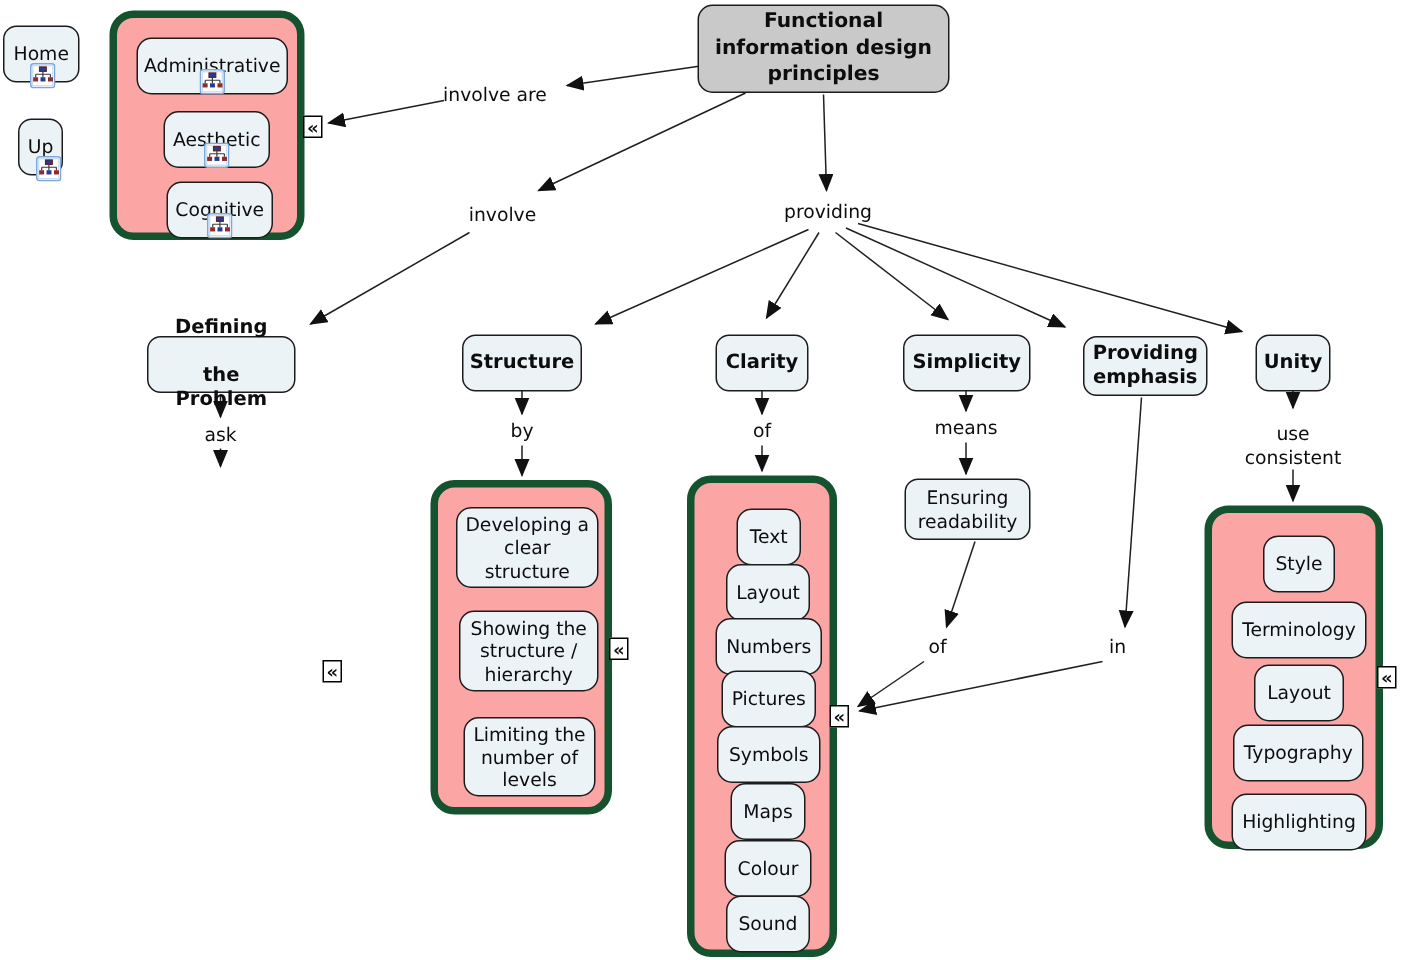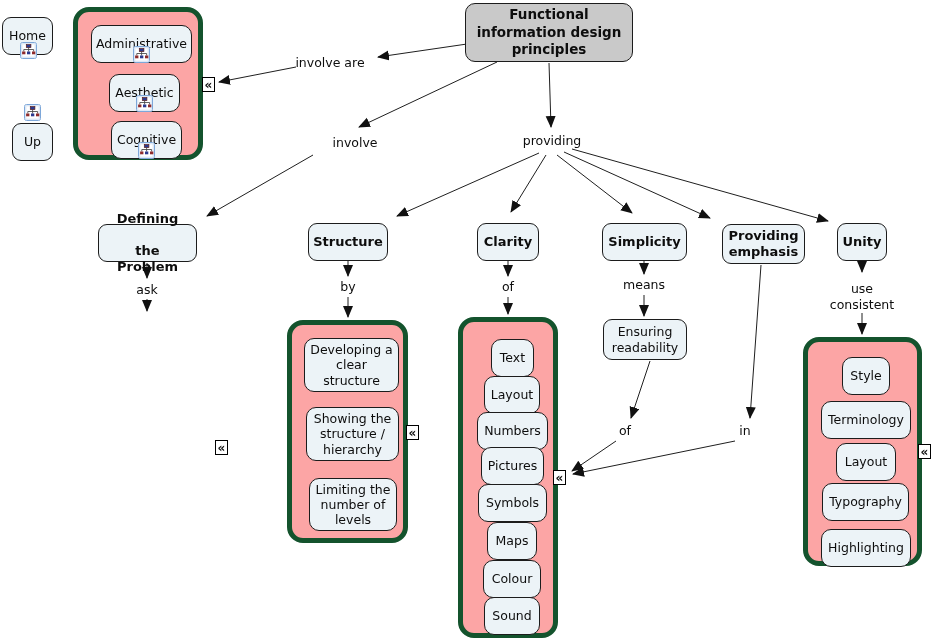--- a/index.html
+++ b/index.html
@@ -88,21 +88,21 @@
     </defs>
   </svg>
 
   <div class="node" style="left:2px;top:17px;width:51px;height:30px;">
     <span>Home</span>
   </div>
   <svg class="cicon" style="left:20px;top:42px;">
       <use href="#cmapicon"></use>
     </svg>
 
-  <div class="node" style="left:12px;top:79px;width:41px;height:30px;margin-top:44px;">
+  <div class="node" style="left:12px;top:79px;width:30px;height:30px;">
     <span>Up</span>
   </div>
   <svg class="cicon" style="left:24px;top:104px;">
       <use href="#cmapicon"></use>
     </svg>
 
   <div class="group" style="left:73px;top:7px;width:130px;height:153px;">
     <div class="node" style="left:13px;top:13px;width:101px;height:26px;">
       <span>Administrative</span>
     </div>
@@ -126,21 +126,21 @@
     <span>«</span>
   </div>
 
   <div class="node title" style="left:465px;top:3px;width:168px;height:59px;">
     <span>Functional</span>
     <span>information design</span>
     <span>principles</span>
   </div>
 
   <div class="linklabel" style="left:330px;top:63px;">involve are</div>
-  <div class="linklabel" style="left:335px;top:143px;margin-left:20px;">involve</div>
+  <div class="linklabel" style="left:335px;top:143px;">involve</div>
   <div class="linklabel" style="left:552px;top:141px;">providing</div>
   <div class="linklabel" style="left:147px;top:290px;">ask</div>
   <div class="linklabel" style="left:348px;top:287px;">by</div>
   <div class="linklabel" style="left:508px;top:287px;">of</div>
   <div class="linklabel" style="left:644px;top:285px;">means</div>
   <div class="linklabel" style="left:625px;top:431px;">of</div>
   <div class="linklabel" style="left:745px;top:431px;">in</div>
   <div class="linklabel wrap" style="left:862px;top:297px;">use consistent</div>
 
   <div class="node bold" style="left:98px;top:224px;width:99px;height:38px;gap:16px;">

